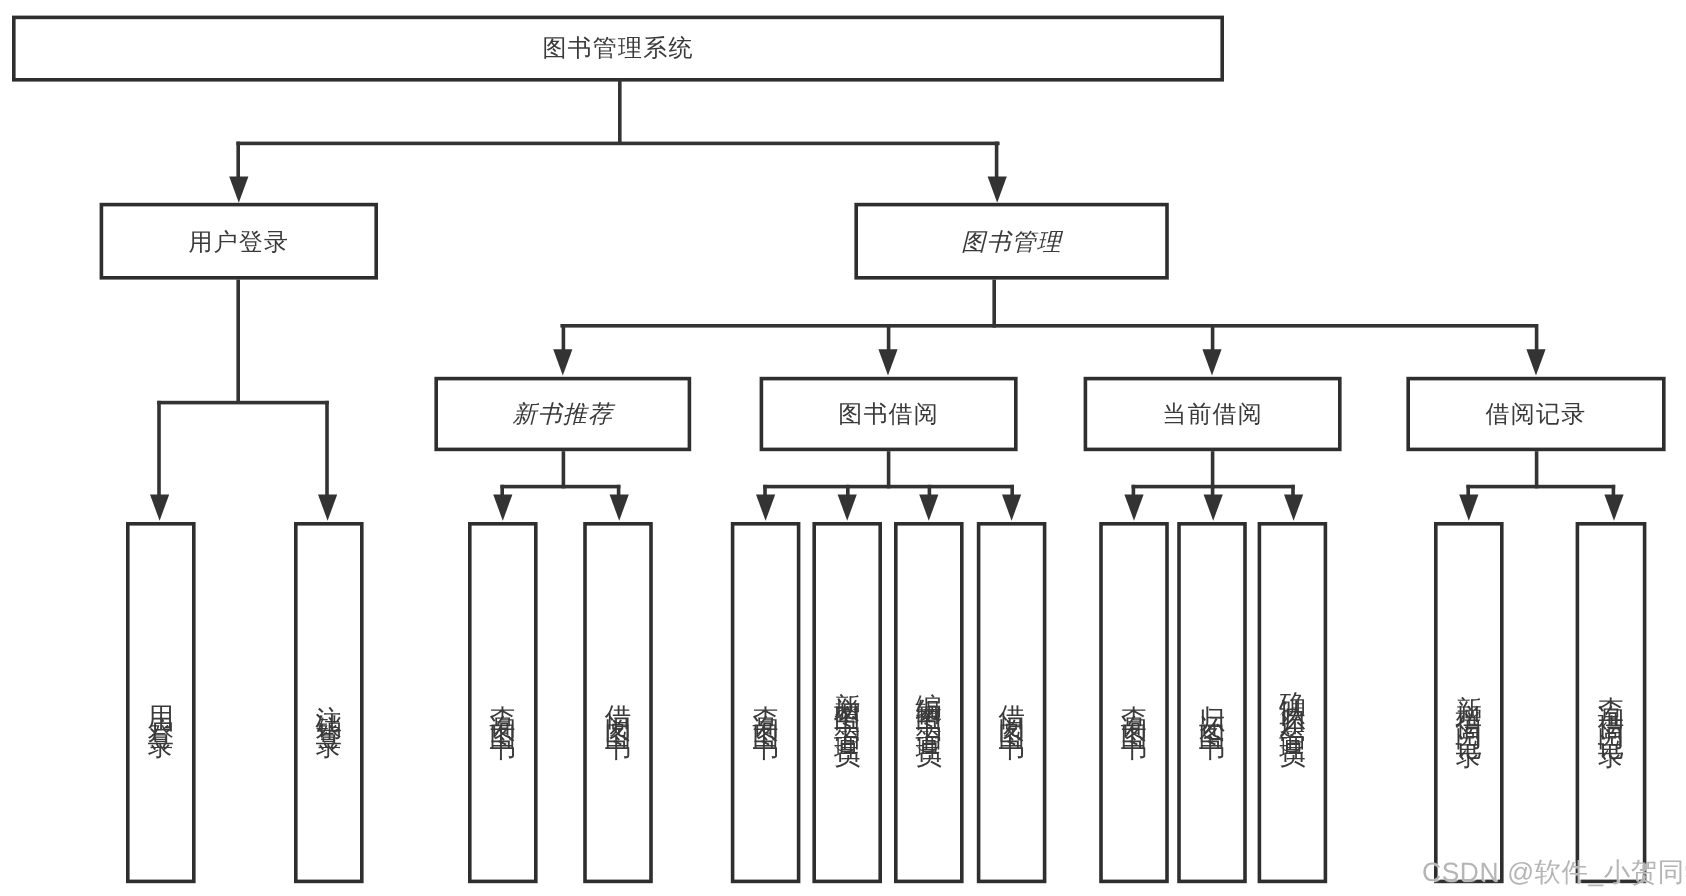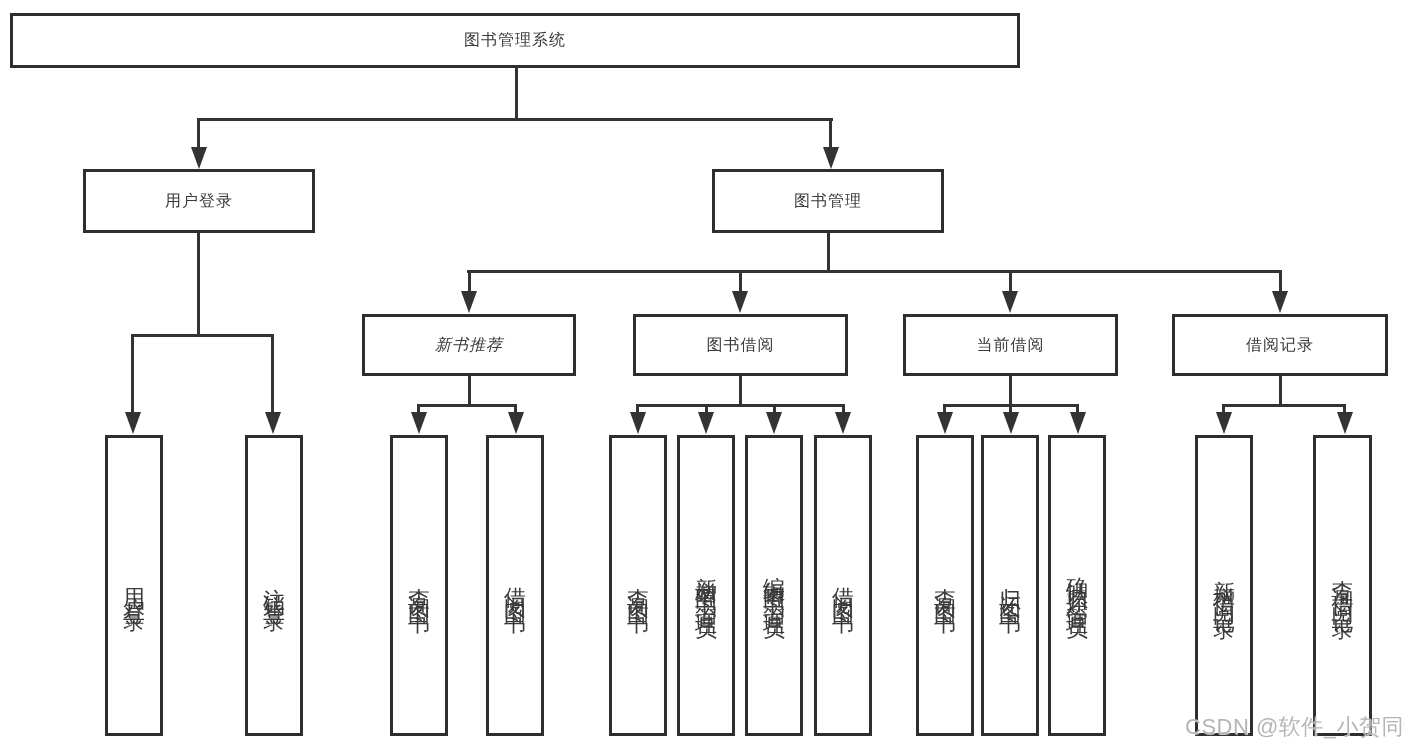--- a/index.html
+++ b/index.html
@@ -4,21 +4,21 @@
 <style>
   html,body{margin:0;padding:0;background:#ffffff;}
   #canvas{
     position:relative;width:1405px;height:747px;background:#ffffff;overflow:hidden;
     font-family:"Liberation Sans","DejaVu Sans",sans-serif;
   }
   .box{
     position:absolute;box-sizing:border-box;border:3px solid #2e2e2e;background:#ffffff;
     display:flex;align-items:center;justify-content:center;
   }
-  .hlabel{font-size:16px;color:#3a3a3a;letter-spacing:1px;white-space:nowrap;}
+  .hlabel{font-size:20px;color:#3a3a3a;letter-spacing:1px;white-space:nowrap;}
   .vbox{width:58px;top:435px;height:301px;}
   .vlabel{
     writing-mode:vertical-rl;text-orientation:mixed;
     font-size:22px;color:#3a3a3a;letter-spacing:8px;line-height:1;white-space:nowrap;
   }
   .vline{position:absolute;width:3px;background:#333333;}
   .hline{position:absolute;height:3px;background:#333333;}
   .arr{
     position:absolute;width:0;height:0;
     border-left:8px solid transparent;border-right:8px solid transparent;
@@ -44,21 +44,21 @@
     <div class="hline" style="left:197px;top:118px;width:636px;"></div>
     <div class="vline" style="left:197px;top:118px;height:32px;"></div>
     <div class="arr" style="left:191px;top:147px;"></div>
     <div class="vline" style="left:829px;top:118px;height:32px;"></div>
     <div class="arr" style="left:823px;top:147px;"></div>
   </div>
 
   <div class="box" style="left:83px;top:169px;width:232px;height:64px;">
     <span class="hlabel">用户登录</span>
   </div>
-  <div class="box" style="left:712px;top:169px;width:232px;height:64px;">
+  <div class="box" style="left:712px;top:169px;width:262px;height:64px;font-style:italic;">
     <span class="hlabel">图书管理</span>
   </div>
 
   <div>
     <div class="vline" style="left:197px;top:233px;height:103px;"></div>
     <div class="hline" style="left:131px;top:334px;width:143px;"></div>
     <div class="vline" style="left:131px;top:334px;height:80px;"></div>
     <div class="arr" style="left:125px;top:412px;"></div>
     <div class="vline" style="left:271px;top:334px;height:80px;"></div>
     <div class="arr" style="left:265px;top:412px;"></div>

